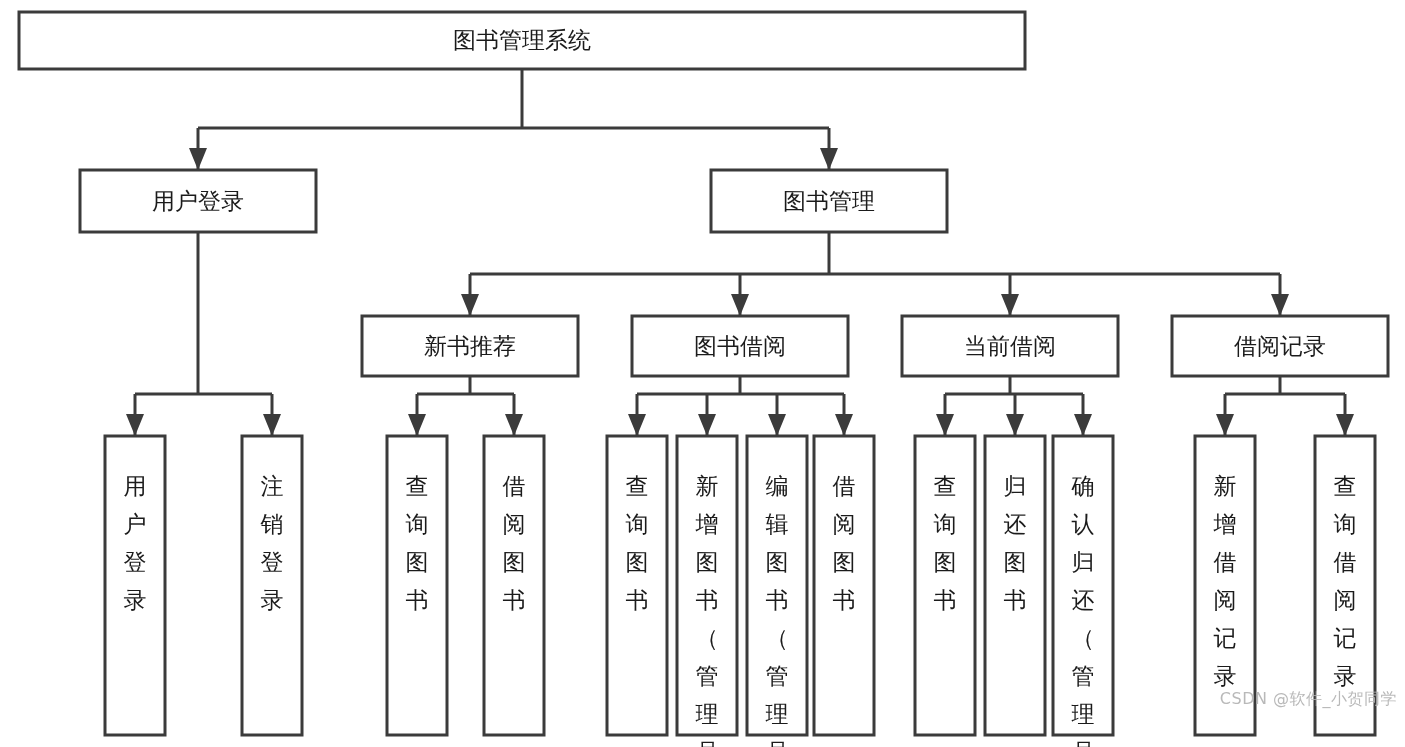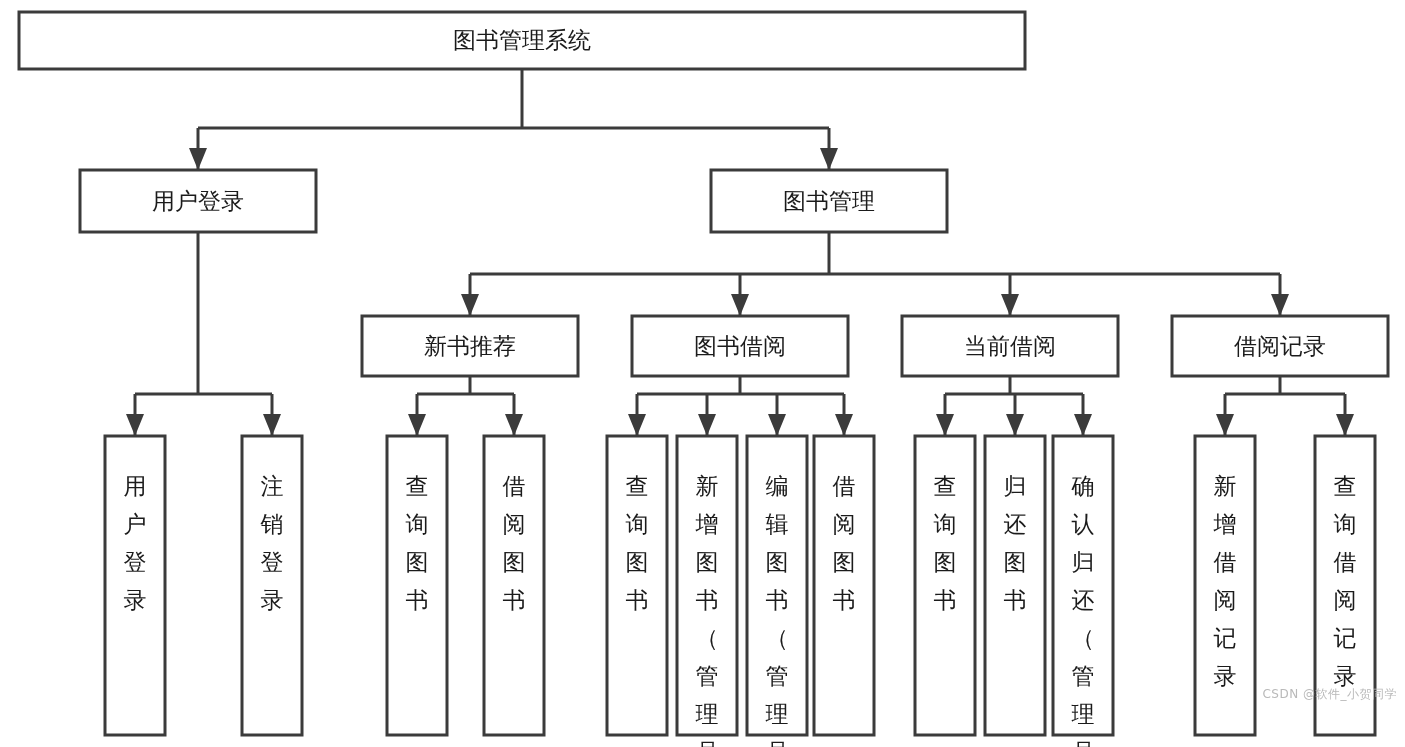--- a/index.html
+++ b/index.html
@@ -52,23 +52,23 @@
   }
   .node-label-vertical {
     fill: #1b1b1b;
     font-family: "DejaVu Sans", "Liberation Sans", sans-serif;
     font-size: 23px;
     text-anchor: middle;
   }
   .watermark {
     position: absolute;
     right: 8px;
-    bottom: 11px;
-    font-family: "DejaVu Sans", "Liberation Sans", sans-serif;
-    font-size: 12px;
+    bottom: 4px;
+    font-family: "DejaVu Sans", "Liberation Sans", sans-serif;
+    font-size: 16px;
     color: #b9b9b9;
     letter-spacing: 0.5px;
     white-space: nowrap;
     user-select: none;
   }
 </style>
 </head>
 <body>
 
 <div id="diagram-root">

